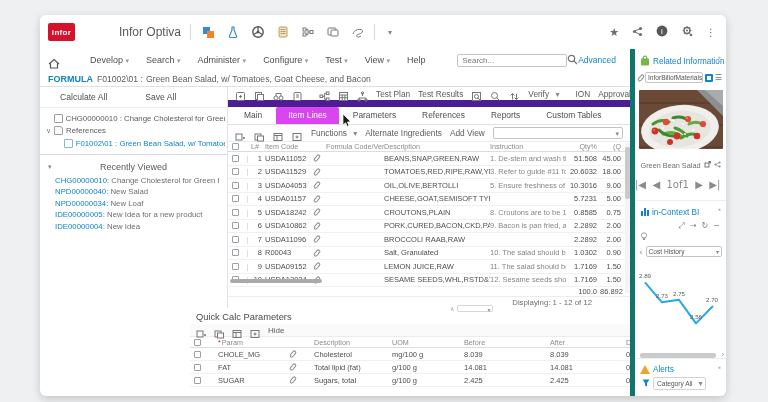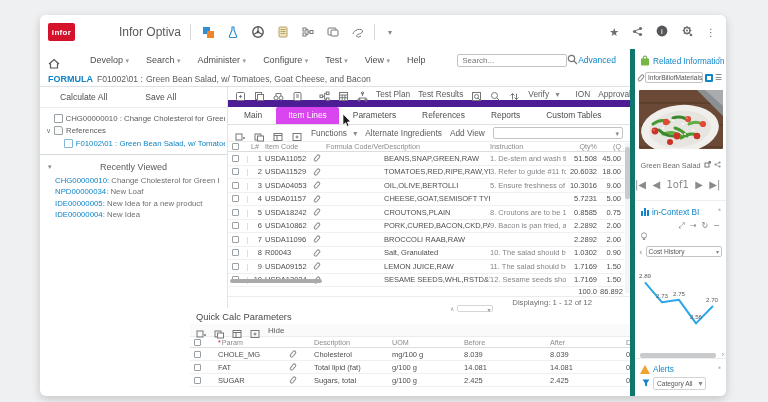--- a/index.html
+++ b/index.html
@@ -274,20 +274,21 @@
                 <span class="tic doc"></span>
                 <span class="cell">F01002\01 : Green Bean Salad, w/ Tomatoes</span>
               </div>
             </div>
           <div class="rv-head">
             <span class="c">▾</span>
             <span>Recently Viewed</span>
           </div>
           <div id="rv-list">
               <div class="rv-item"><span class="code">CHG00000010: </span><span class="desc">Change Cholesterol for Green I</span></div>
+              <div class="rv-item"><span class="code">NPD00000040: </span><span class="desc">New Salad</span></div>
               <div class="rv-item"><span class="code">NPD00000034: </span><span class="desc">New Loaf</span></div>
               <div class="rv-item"><span class="code">IDE00000005: </span><span class="desc">New Idea for a new product</span></div>
               <div class="rv-item"><span class="code">IDE00000004: </span><span class="desc">New Idea</span></div>
             </div>
         </div>
 
         <div class="main">
 
           <div class="toolbar">
             <span class="ic"><svg width="11" height="11" class="lineic">

